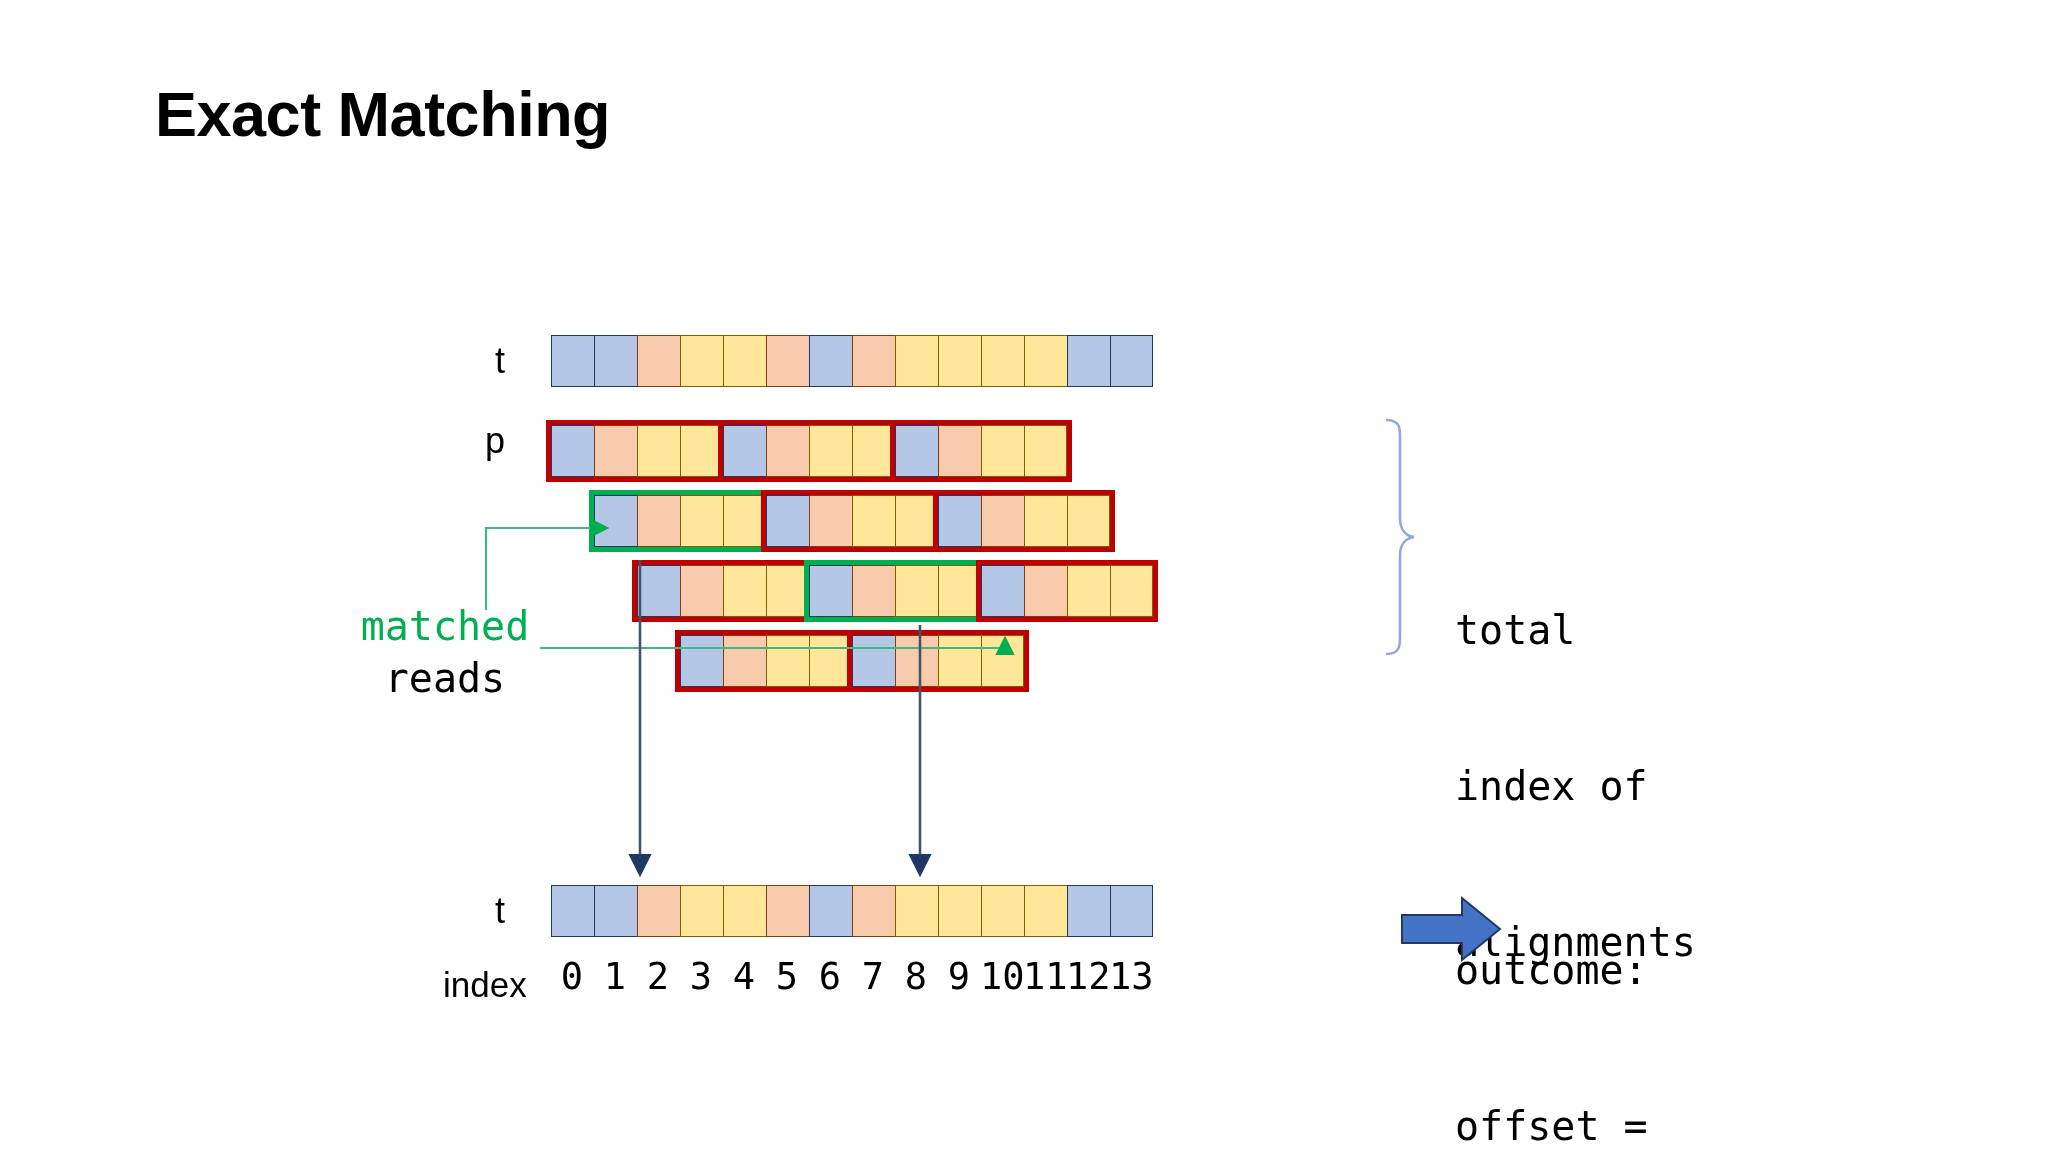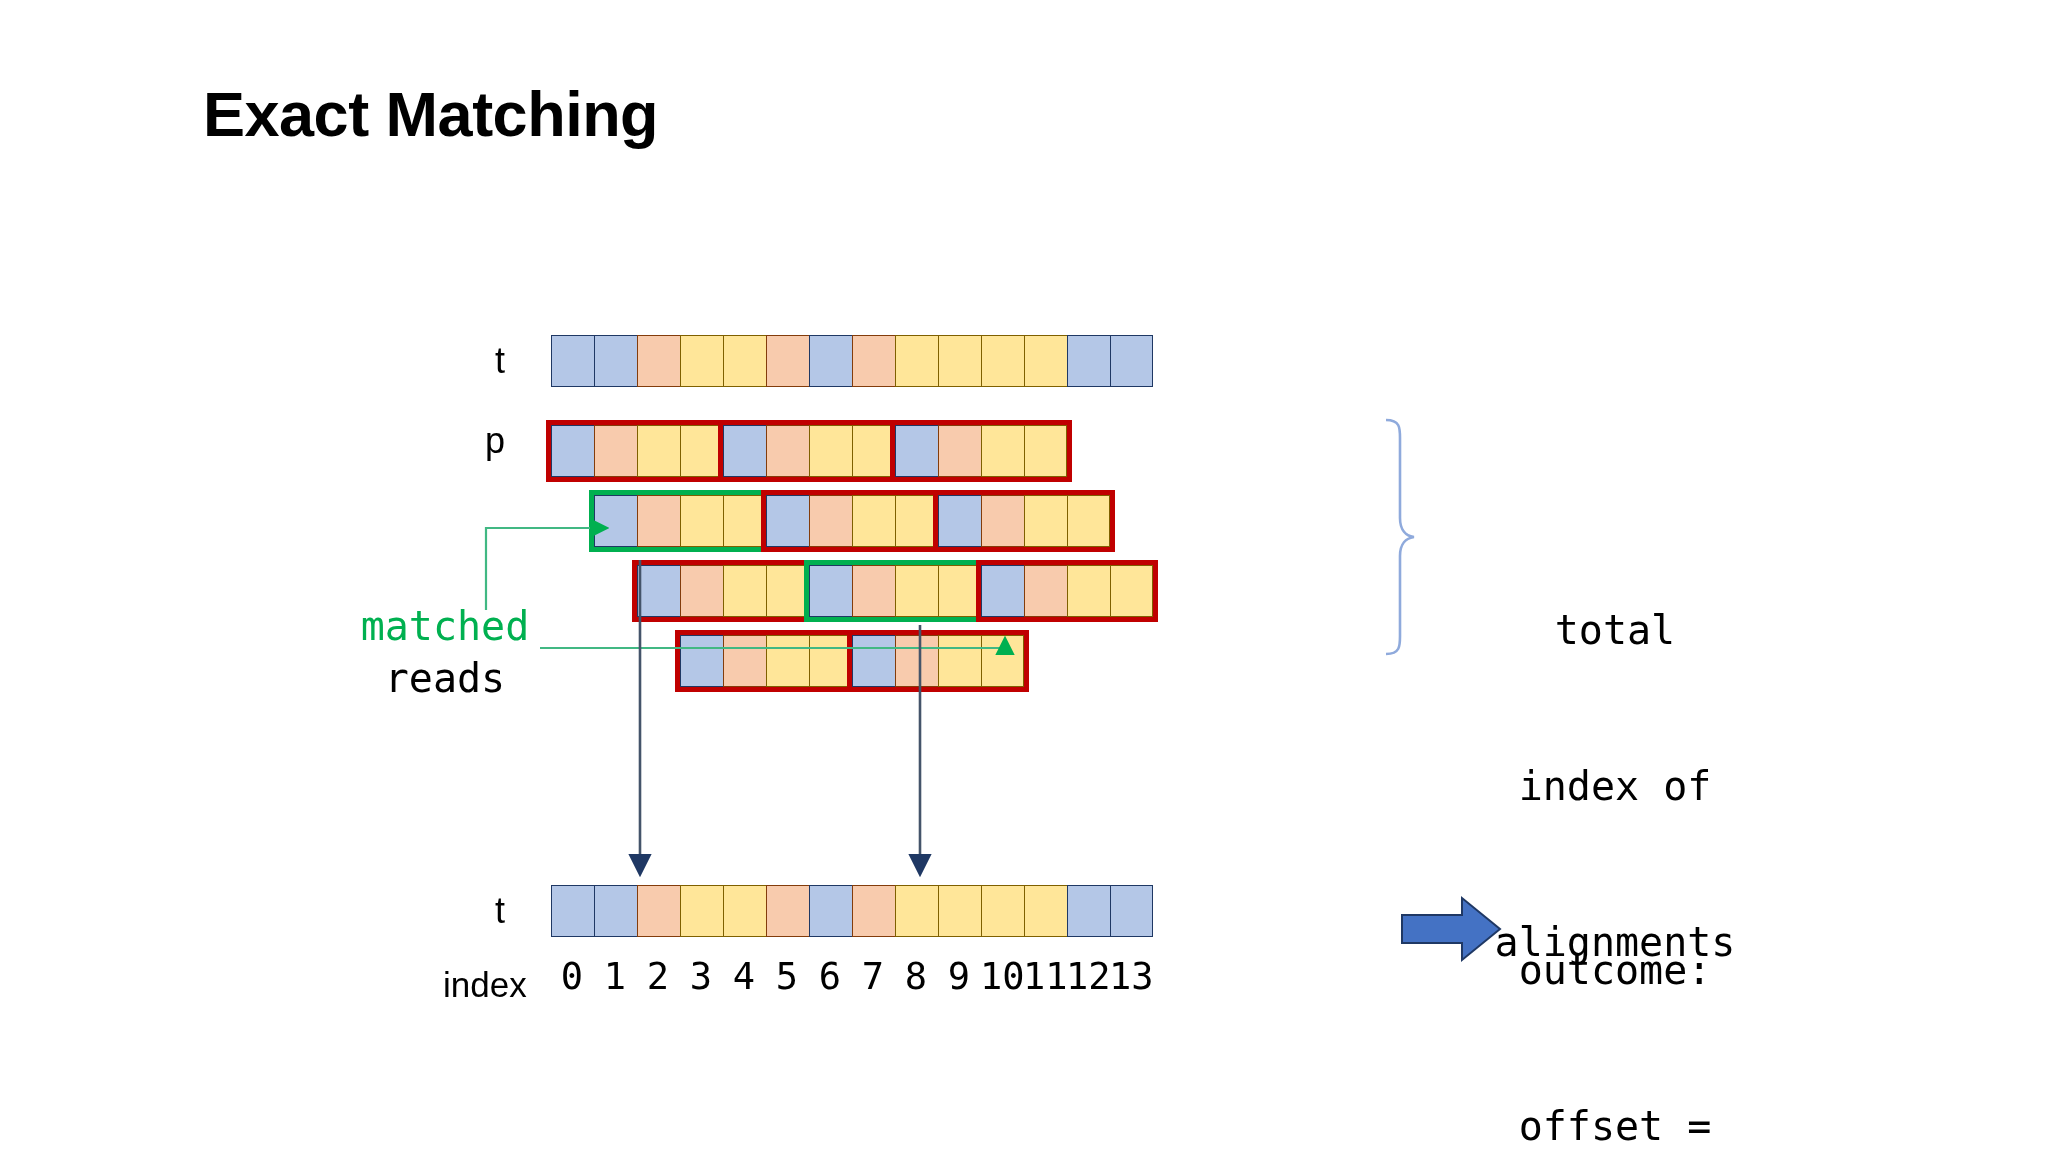--- a/index.html
+++ b/index.html
@@ -12,21 +12,20 @@
   }
   .slide{position:absolute;inset:0;}
 
   
   #title{
     position:absolute;left:155px;top:78px;
     font-size:63px;font-weight:bold;color:#000000;
     letter-spacing:-0.5px;
     font-family:"Liberation Sans",sans-serif;
     white-space:nowrap;
-    margin-left:48px;
   }
 
   
   .rowlabel{
     position:absolute;
     font-size:36px;color:#000;
     font-family:"Liberation Sans",sans-serif;
     text-align:right;white-space:nowrap;
   }
 
@@ -70,21 +69,21 @@
     position:absolute;
     font-family:"Liberation Sans",sans-serif;
     font-size:35px;color:#000;white-space:nowrap;
   }
 
   
   .sidetext{
     position:absolute;
     font-family:"DejaVu Sans Mono","Liberation Mono",monospace;
     font-size:40px;color:#000;line-height:1.30;
-    text-align:center;white-space:pre;
+    white-space:pre;
   }
   #matchedlabel{
     position:absolute;
     font-family:"DejaVu Sans Mono","Liberation Mono",monospace;
     font-size:40px;line-height:1.30;text-align:center;
   }
   #matchedlabel .g{color:#00b050;display:block;}
   #matchedlabel .b{color:#000;display:block;}
 
   svg.overlay{position:absolute;left:0;top:0;width:2048px;height:1152px;pointer-events:none;}

